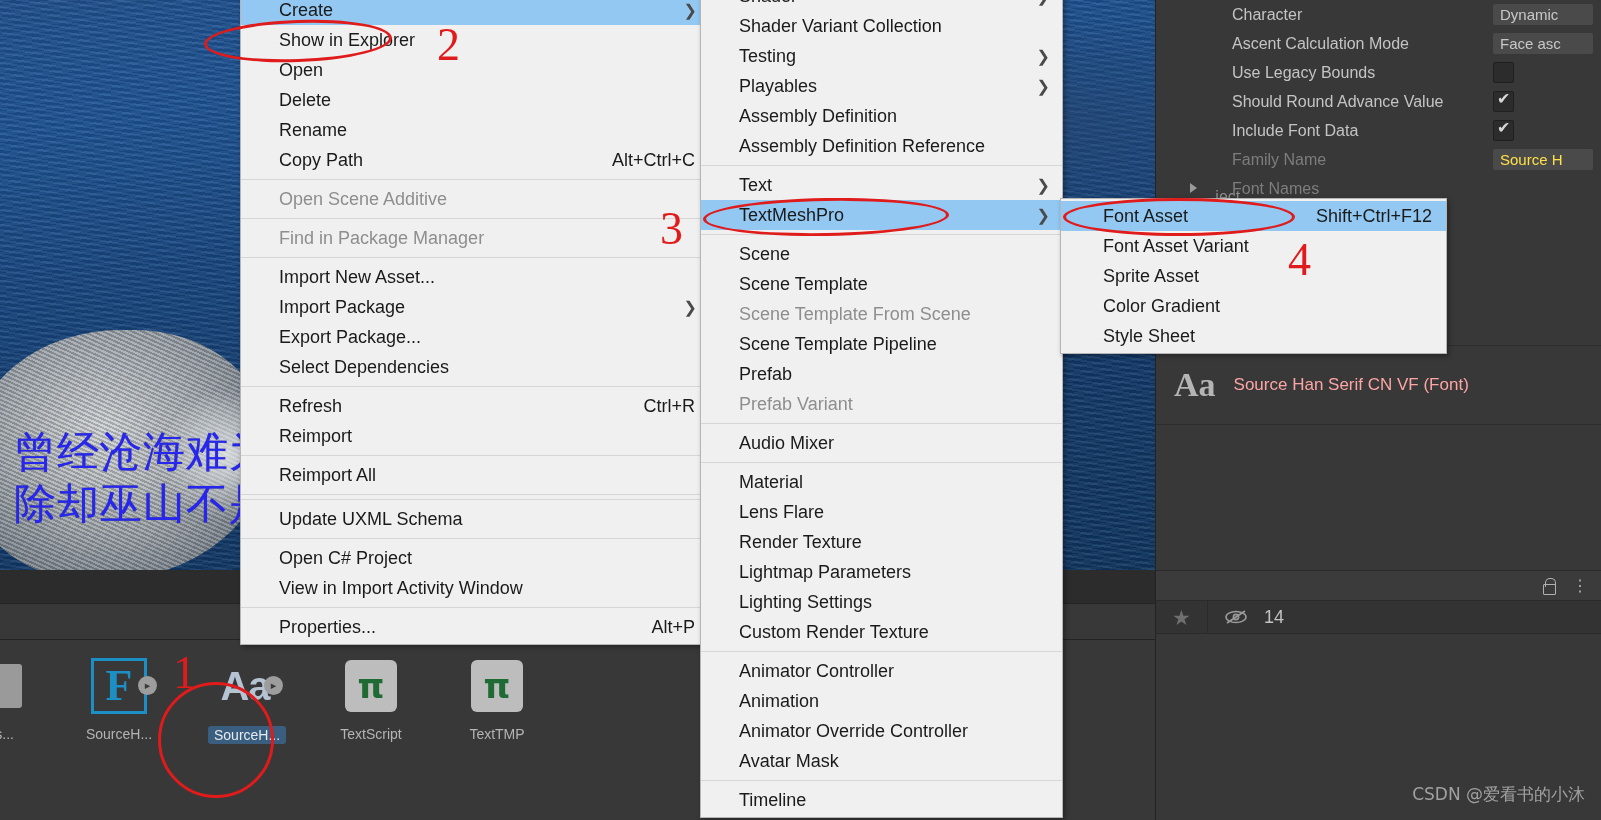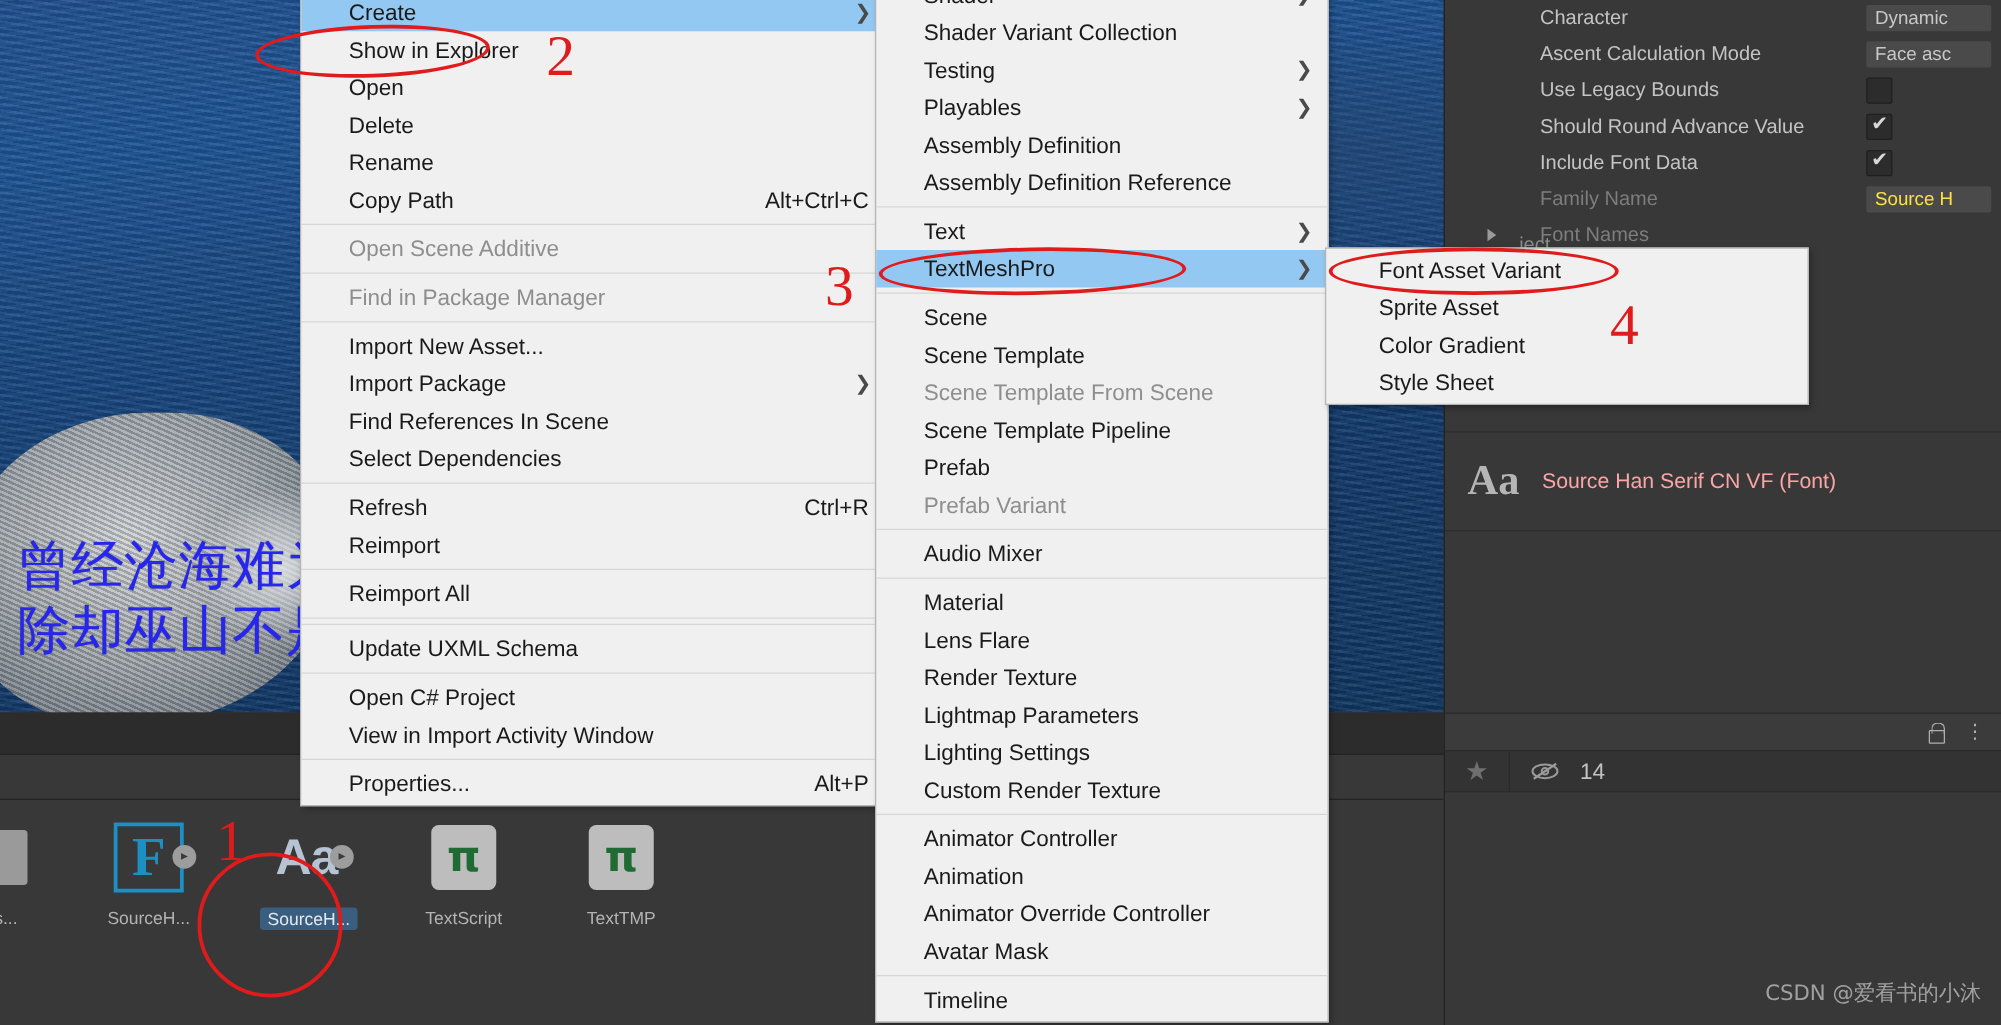--- a/index.html
+++ b/index.html
@@ -423,21 +423,21 @@
       </div>
       <div class="menu-divider"></div>
       <div class="menu-item">
         <span>Import New Asset...</span>
       </div>
       <div class="menu-item">
         <span>Import Package</span>
         <span class="menu-arrow">❯</span>
       </div>
       <div class="menu-item">
-        <span>Find References In Scene</span>
+        <span>Export Package...</span>
       </div>
       <div class="menu-item">
         <span>Select Dependencies</span>
       </div>
       <div class="menu-divider"></div>
       <div class="menu-item">
         <span>Refresh</span>
         <span class="menu-shortcut">Ctrl+R</span>
       </div>
       <div class="menu-item">
@@ -552,20 +552,24 @@
       <div class="menu-item">
         <span>Avatar Mask</span>
       </div>
       <div class="menu-divider"></div>
       <div class="menu-item">
         <span>Timeline</span>
       </div>
     </div>
 
   <div class="menu" id="menu-tmp">
+      <div class="menu-item selected">
+        <span>Font Asset</span>
+        <span class="menu-shortcut">Shift+Ctrl+F12</span>
+      </div>
       <div class="menu-item">
         <span>Font Asset Variant</span>
       </div>
       <div class="menu-item">
         <span>Sprite Asset</span>
       </div>
       <div class="menu-item">
         <span>Color Gradient</span>
       </div>
       <div class="menu-item">

